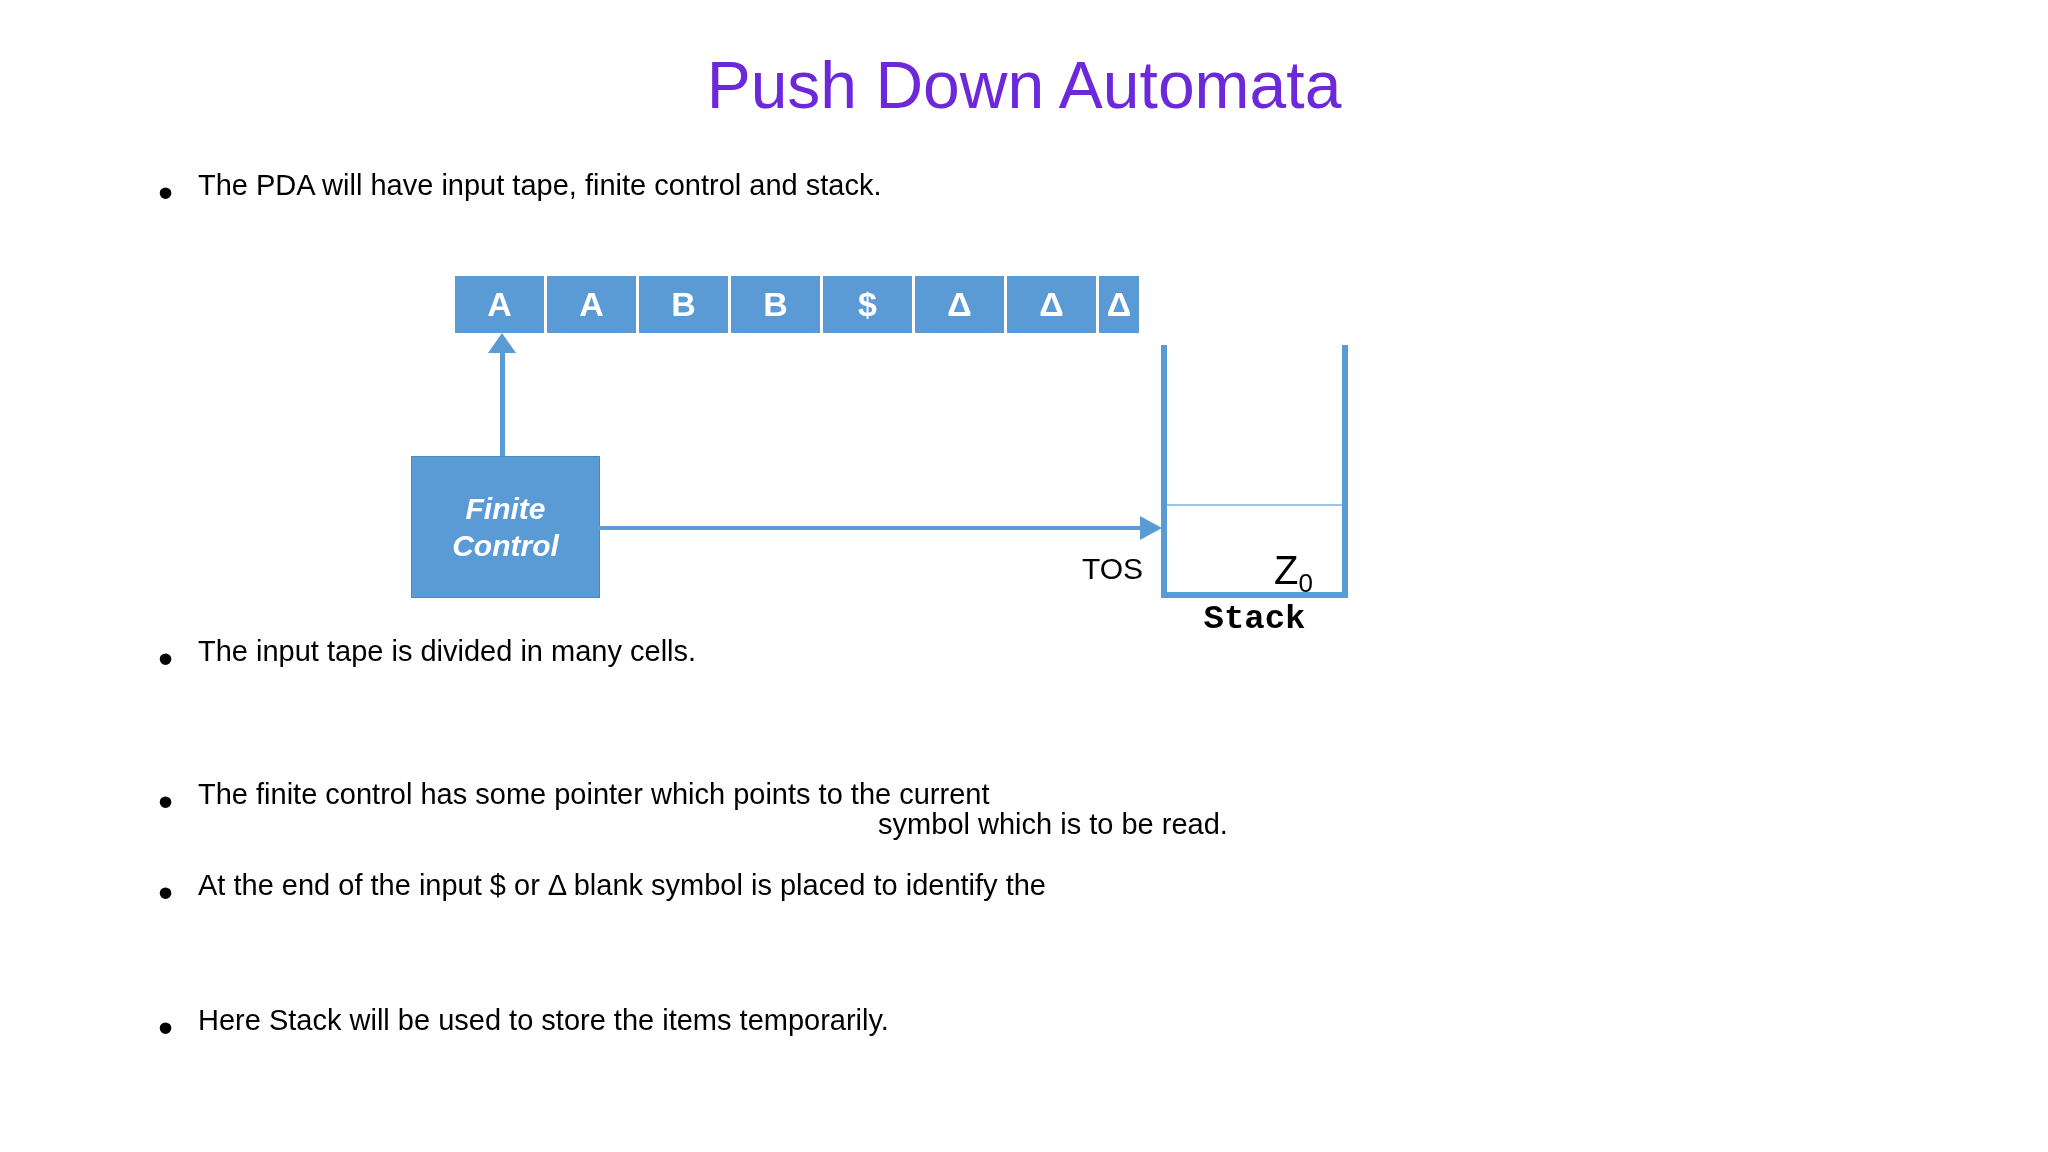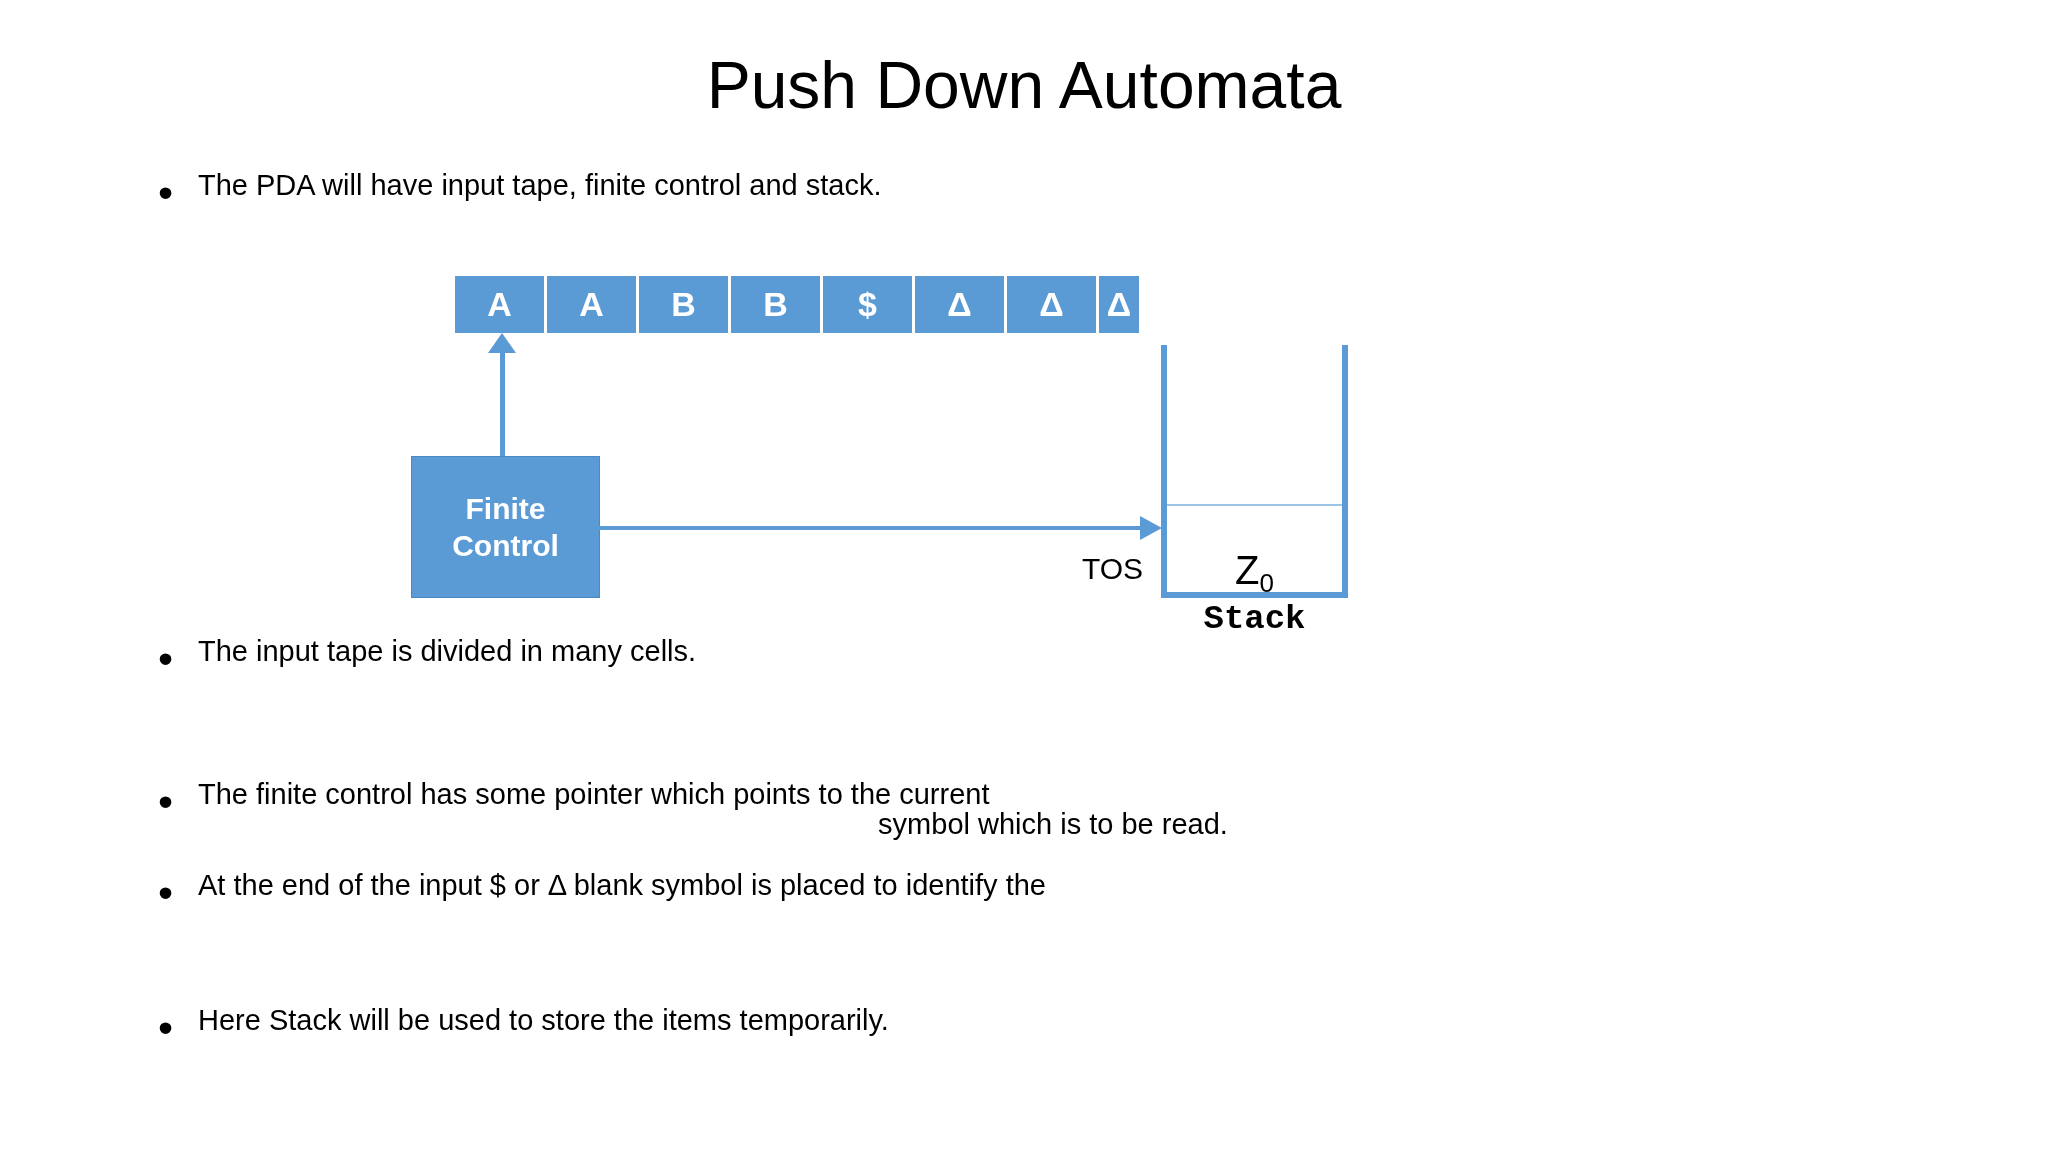--- a/index.html
+++ b/index.html
@@ -19,21 +19,21 @@
   
   .slide-title {
     position: absolute;
     top: 46px;
     left: 0;
     width: 2048px;
     text-align: center;
     font-size: 66px;
     line-height: 78px;
     font-weight: 400;
-    color: #000000;
+    color: #6d28d9;
     letter-spacing: 0px;
     white-space: nowrap;
   }
 
   
   .bullet {
     position: absolute;
     left: 158px;
     width: 1750px;
     font-size: 29px;
@@ -114,20 +114,21 @@
     color: #ffffff;
     font-size: 30px;
     font-weight: bold;
     line-height: 1.25;
     display: flex;
     flex-direction: column;
     align-items: center;
     justify-content: center;
     box-sizing: border-box;
     font-family: "Liberation Sans", sans-serif;
+    font-style: italic;
   }
 
   
   .arrow-up-line {
     position: absolute;
     left: 500px;
     top: 348px;
     width: 5px;
     height: 110px;
     background: #5B9BD5;
@@ -197,20 +198,21 @@
   .stack-z0 {
     position: absolute;
     left: 1161px;
     top: 550px;
     width: 187px;
     text-align: center;
     font-size: 40px;
     color: #000000;
     font-family: "Liberation Sans", sans-serif;
     line-height: 1;
+    padding-left: 39px;
   }
   .stack-z0 sub {
     font-size: 26px;
     vertical-align: baseline;
     position: relative;
     top: 8px;
   }
   .stack-label {
     position: absolute;
     left: 1161px;

